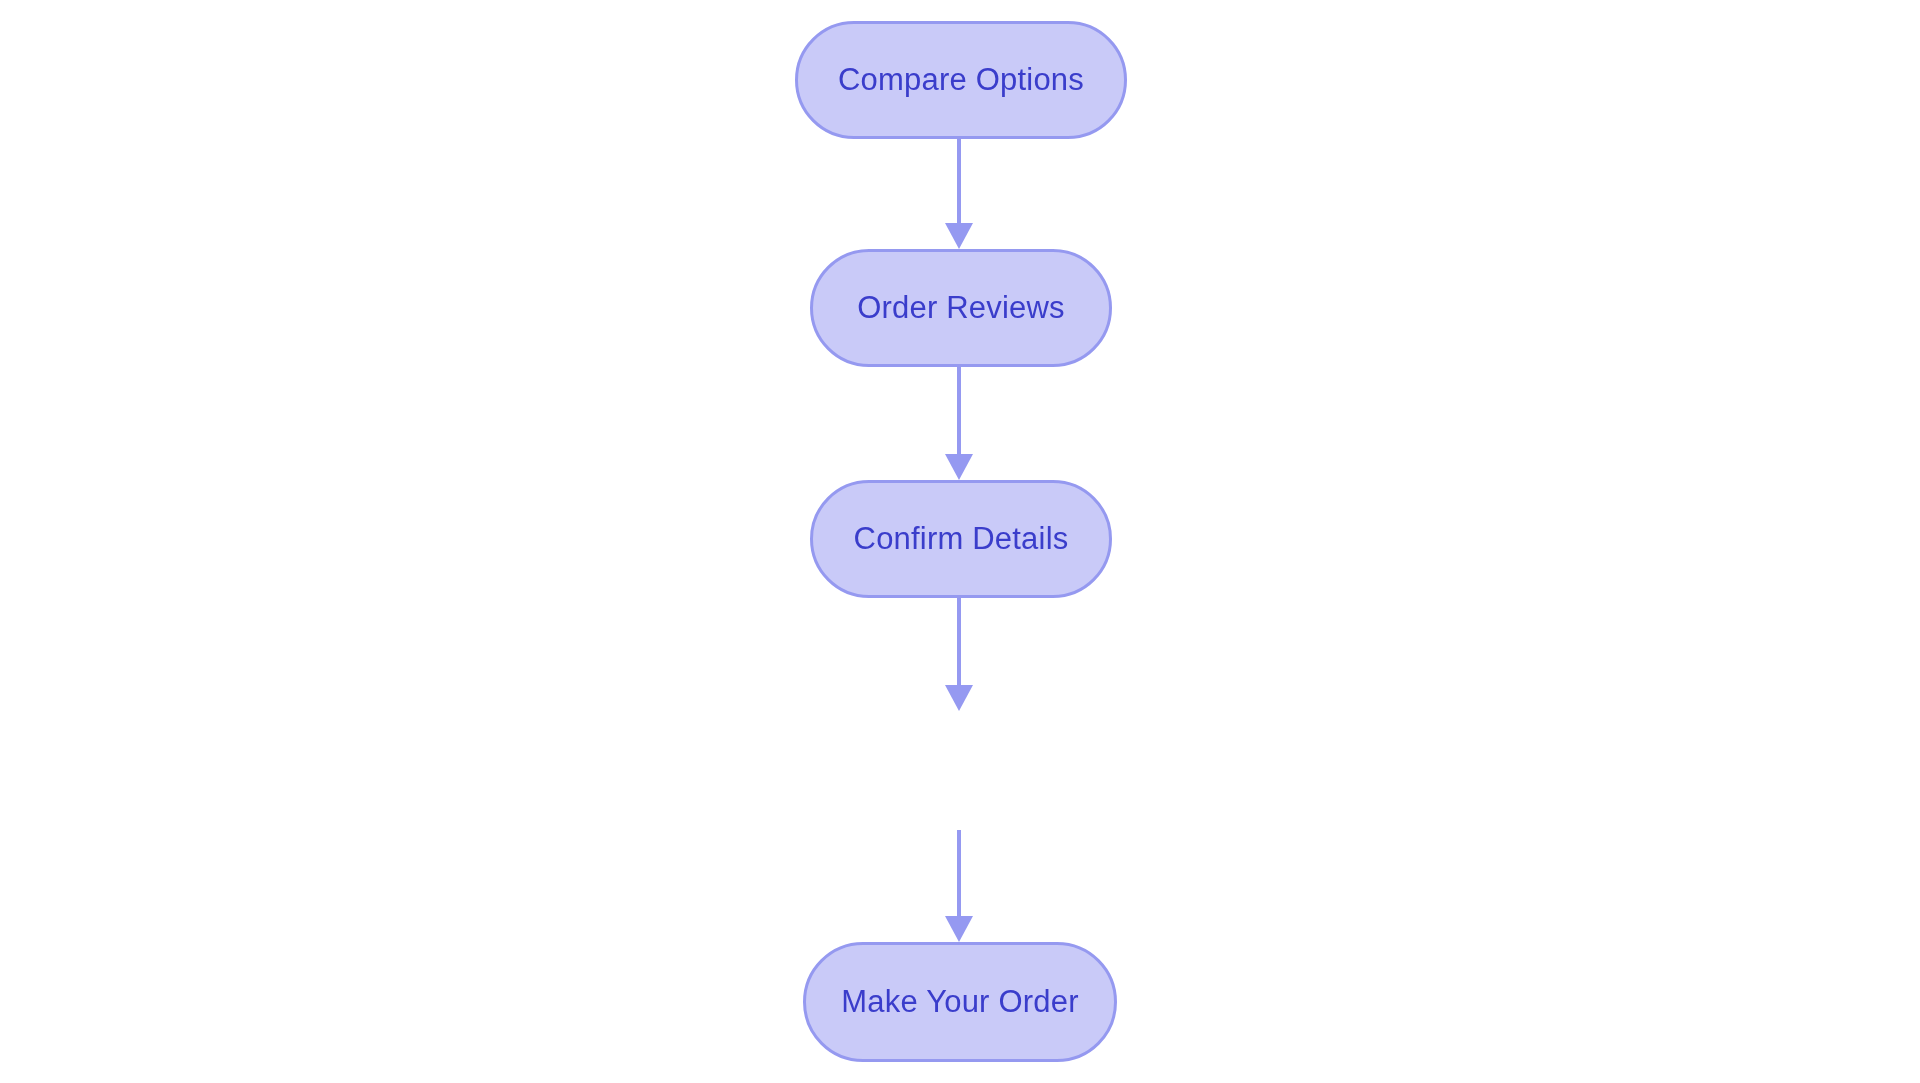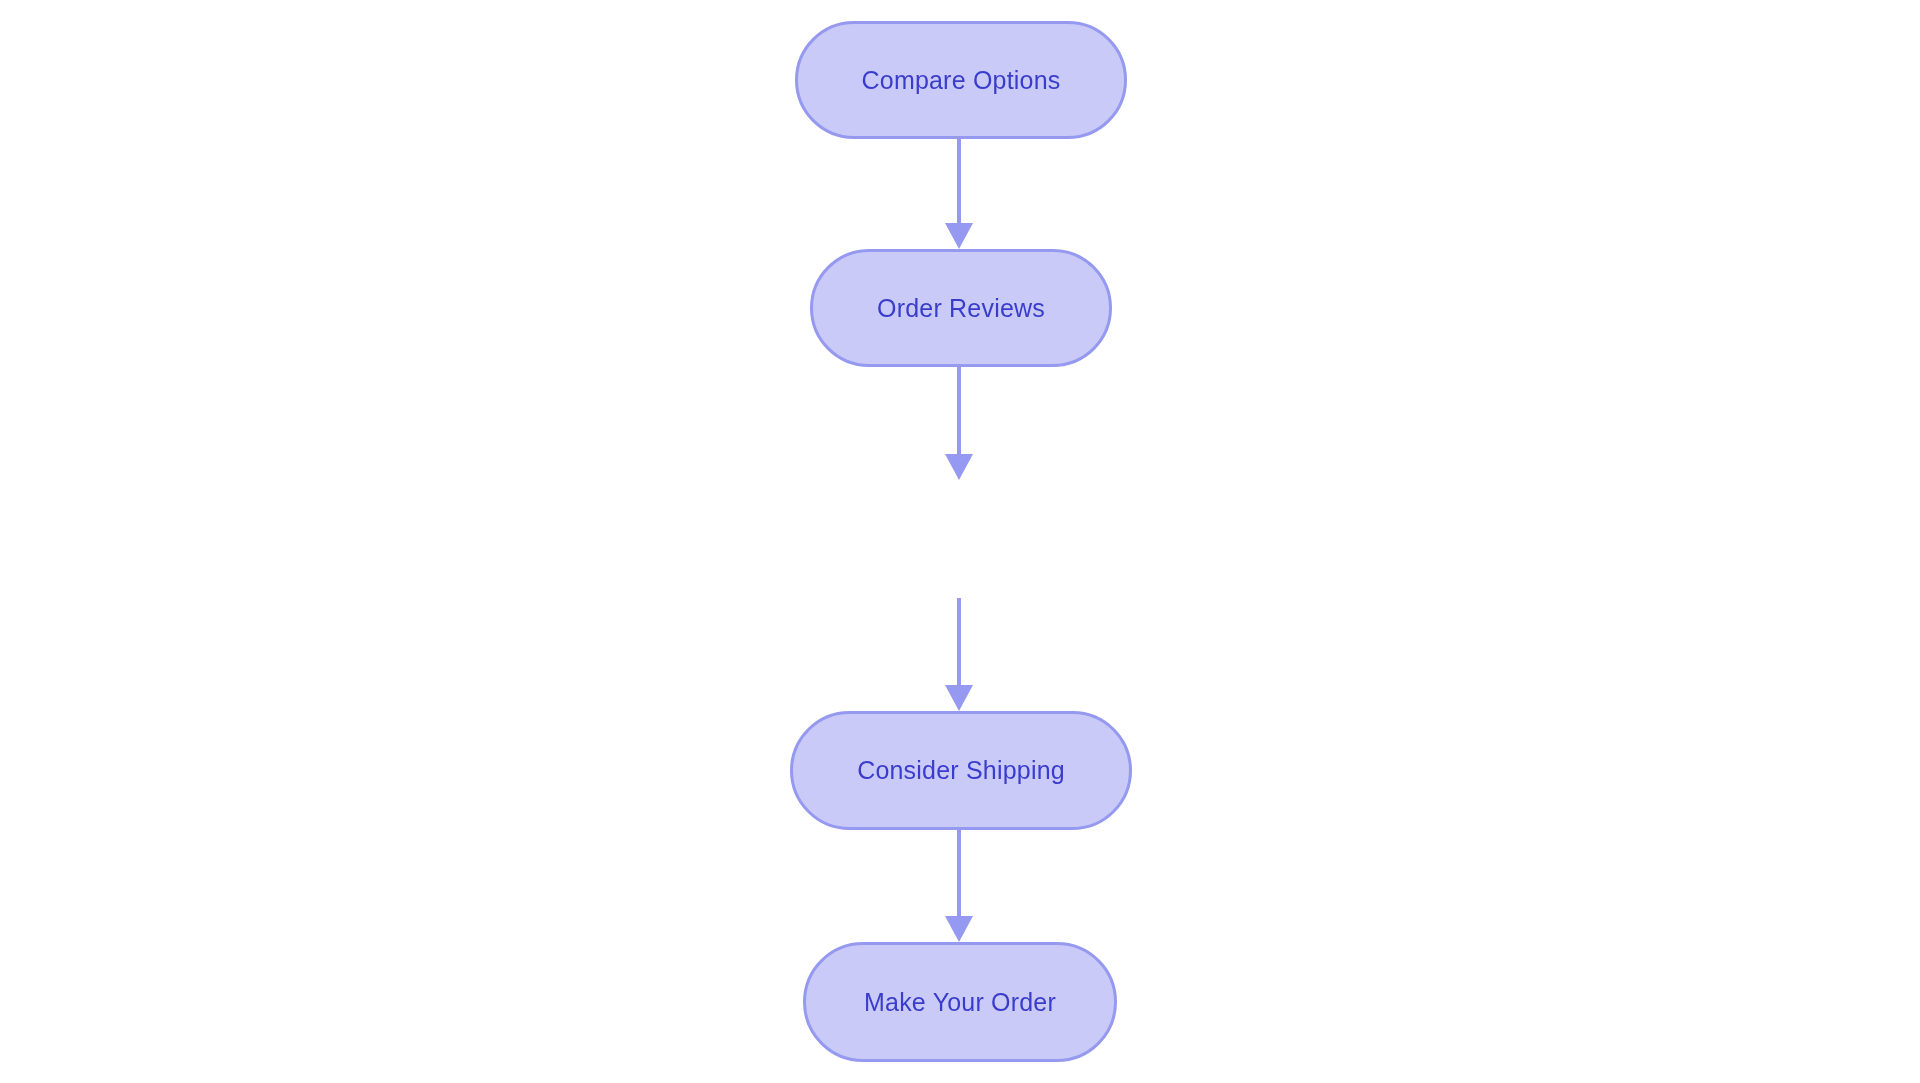--- a/index.html
+++ b/index.html
@@ -18,21 +18,21 @@
   .node {
     position: absolute;
     box-sizing: border-box;
     background: #c9caf8;
     border: 3px solid #9599f0;
     border-radius: 60px;
     display: flex;
     align-items: center;
     justify-content: center;
     color: #3a3dcb;
-    font-size: 25px;
+    font-size: 31px;
     letter-spacing: 0.2px;
     text-align: left;
     white-space: nowrap;
   }
   .arrow {
     position: absolute;
     left: 945px;
     width: 28px;
     display: flex;
     flex-direction: column;
@@ -74,27 +74,27 @@
     <div class="head"></div>
   </div>
 
   <div class="node n2">Order Reviews</div>
 
   <div class="arrow a2">
     <div class="shaft"></div>
     <div class="head"></div>
   </div>
 
+  <div class="node n3">Confirm Details</div>
 
   <div class="arrow a3">
     <div class="shaft"></div>
     <div class="head"></div>
   </div>
 
-  <div class="node n4">Consider Shipping</div>
 
   <div class="arrow a4">
     <div class="shaft"></div>
     <div class="head"></div>
   </div>
 
   <div class="node n5">Make Your Order</div>
 
 </div>
 

